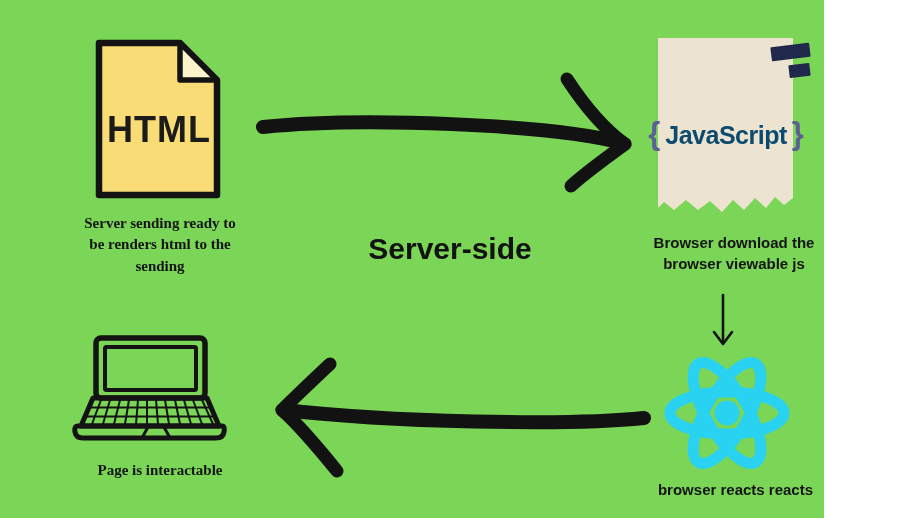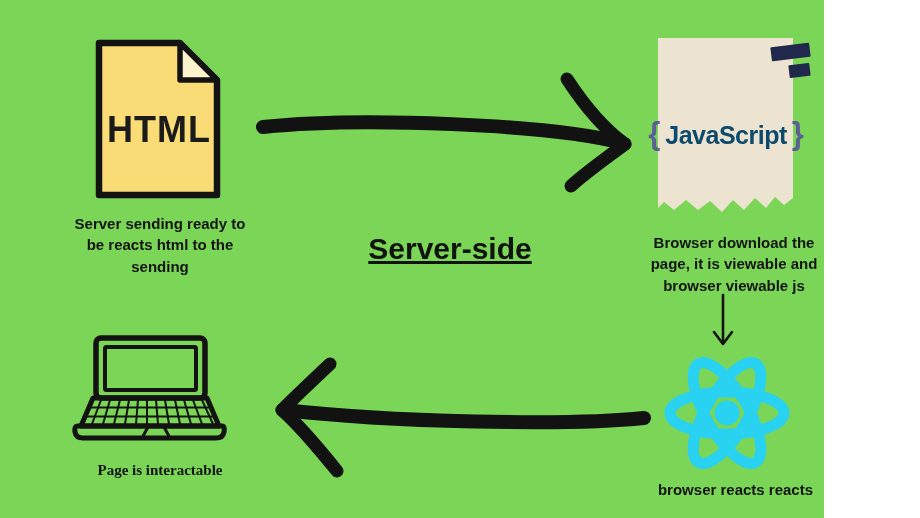--- a/index.html
+++ b/index.html
@@ -52,53 +52,52 @@
 <body>
 
 <div id="canvas" style="background: rgb(123, 213, 86);">
 
   <svg class="abs" style="left:94px;top:38px;" width="128" height="162" viewBox="0 0 128 162">
     <path d="M5,5 H86 L123,42 V157 H5 Z" stroke-width="6.5" stroke-linejoin="round" stroke="#131313" fill="#f9dc76"></path>
     <path d="M86,5 V42 H123 Z" stroke-width="5.5" stroke-linejoin="round" stroke="#131313" fill="#fcf3cd"></path>
     <text x="65" y="104" text-anchor="middle" font-size="36" font-weight="bold" letter-spacing="1" font-family="Liberation Sans, DejaVu Sans, sans-serif" fill="#1b1b1b">HTML</text>
   </svg>
 
-  <div class="abs caption" style="left:56px;top:213px;width:208px;">
+  <div class="abs caption" style="left:56px;top:213px;width:208px;font-family:Liberation Serif, serif;">
     <div>Server sending ready to</div>
-    <div>be reacts html to the</div>
+    <div>be renders html to the</div>
     <div>sending</div>
   </div>
 
   <svg class="abs" style="left:250px;top:65px;" width="390" height="135" viewBox="0 0 390 135">
     <g fill="none" stroke="#121212" stroke-linecap="round">
       <path d="M13,62 C110,52 300,59 372,78" stroke-width="14"></path>
       <path d="M317,14 C334,40 354,64 375,79" stroke-width="13"></path>
       <path d="M375,79 C355,94 335,108 321,121" stroke-width="13"></path>
     </g>
   </svg>
 
-  <div id="title" class="abs" style="left:320px;top:229px;width:260px;text-decoration:underline;">
+  <div id="title" class="abs" style="left:320px;top:229px;width:260px;">
     <div>Server-side</div>
   </div>
 
   <svg class="abs" style="left:658px;top:38px;" width="136" height="186" viewBox="0 0 136 186">
     <polygon points="0,0 135,0 135,160 126,167 117,159 108,170 97,160 86,172 75,162 64,174 52,163 40,172 28,162 16,172 6,164 0,170" fill="#ece4d0"></polygon>
   </svg>
   <div class="abs tape" style="left: 771px; top: 45px; width: 39px; height: 14px; transform: rotate(-7deg); background: rgb(32, 41, 75);"></div>
   <div class="abs tape" style="left: 789px; top: 64px; width: 21px; height: 13px; transform: rotate(-7deg); background: rgb(32, 41, 75);"></div>
 
   <div id="js-label-row" class="abs" style="left:658px;top:116px;width:136px;height:38px;">
     <span class="brace" style="color: rgb(92, 95, 150);">{</span>
     <span class="js-word" style="color: #0c4a6e;">JavaScript</span>
     <span class="brace" style="color: rgb(92, 95, 150);">}</span>
   </div>
 
   <div class="abs caption" style="left:634px;top:232px;width:200px;">
     <div>Browser download the</div>
-    <div>page, it is viewable and</div>
     <div>browser viewable js</div>
   </div>
 
   <svg class="abs" style="left:708px;top:292px;" width="30" height="62" viewBox="0 0 30 62">
     <g fill="none" stroke="#141414" stroke-width="2.6" stroke-linecap="round" stroke-linejoin="round">
       <path d="M15,3 V49"></path>
       <path d="M6,40 L15,52 L24,40"></path>
     </g>
   </svg>
 

